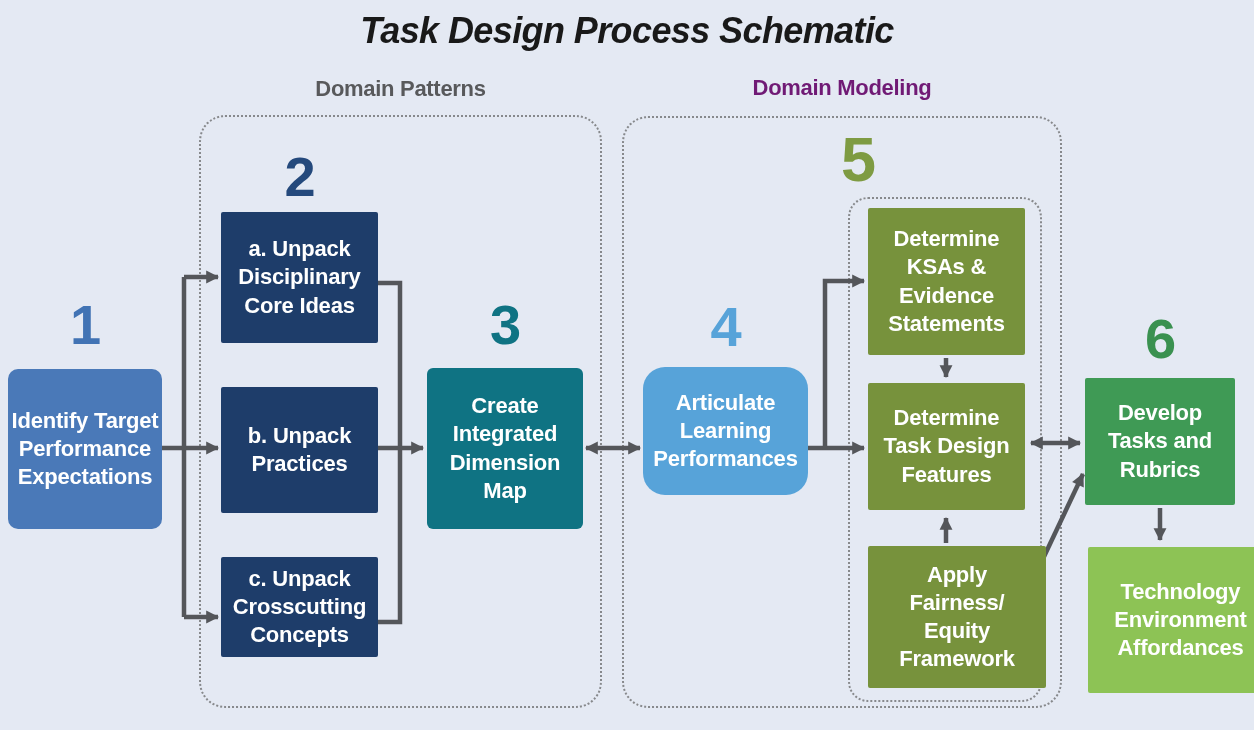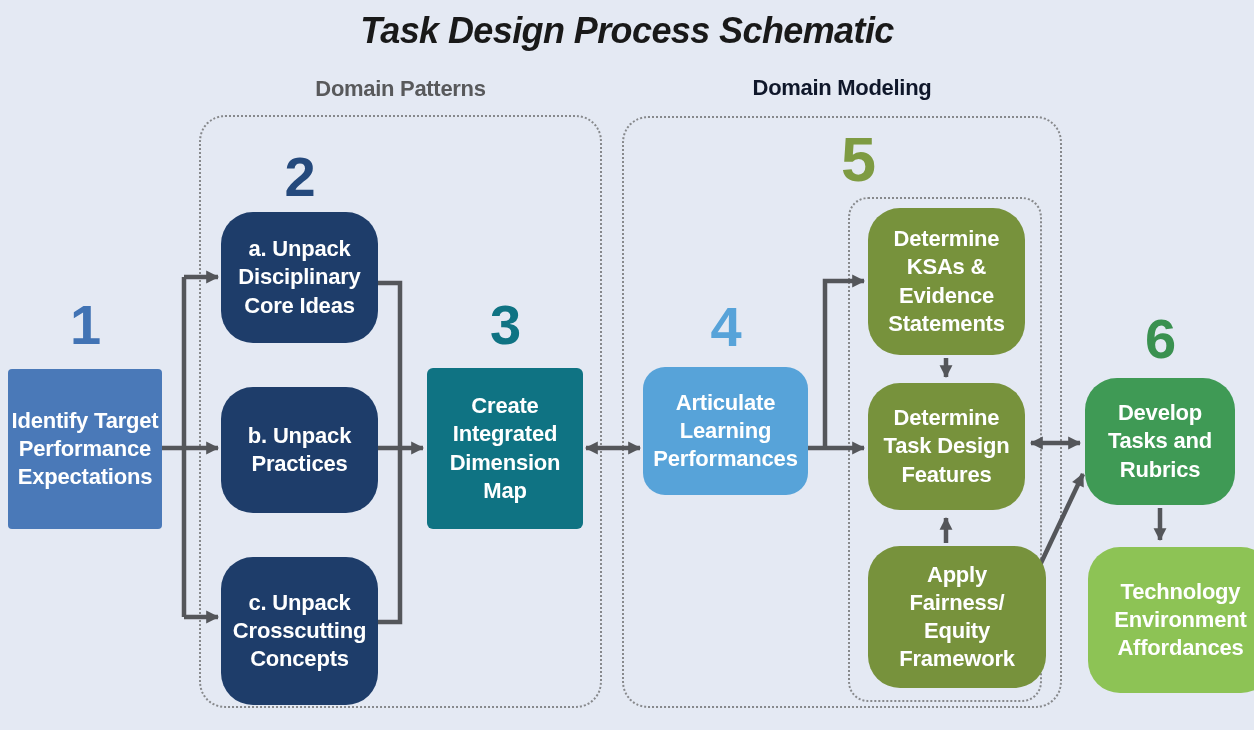--- a/index.html
+++ b/index.html
@@ -4,40 +4,40 @@
 <style>
   * { margin:0; padding:0; box-sizing:border-box; }
   html,body { background:#e4e9f3; }
   body { font-family:"Liberation Sans", sans-serif; }
   .canvas { position:relative; width:1254px; height:730px; overflow:hidden; background:#e4e9f3; }
   .title { position:absolute; top:10px; left:0; width:100%; text-align:center;
            font-size:36px; font-weight:bold; color:#191919; letter-spacing:-0.6px;font-style:italic; }
   .seclabel { position:absolute; font-weight:bold; font-size:22px; text-align:center;
               letter-spacing:-0.3px; }
   .dotted { position:absolute; border:2.5px dotted #87898c; border-radius:26px; }
-  .box { position:absolute; border-radius:32px; color:#fff; font-weight:bold;
+  .box { position:absolute; border-radius:2px; color:#fff; font-weight:bold;
          display:flex; align-items:center; justify-content:center; text-align:center;
          white-space:pre-line; font-size:22px; line-height:1.28; letter-spacing:-0.2px; }
   .num { position:absolute; font-weight:bold; font-size:56px; line-height:1;
          text-align:center; letter-spacing:-1px; }
   .p5group { position:absolute; left:841px; top:128px; display:flex; align-items:flex-start; }
   .p5num { font-size:63px; font-weight:bold; line-height:1; letter-spacing:-1px; }
   .p5label { font-size:21.5px; font-weight:bold; line-height:1.04; margin-left:9px; margin-top:12px;
              white-space:pre-line; letter-spacing:-0.3px; text-align:left; }
   svg.connectors { position:absolute; left:0; top:0; pointer-events:none; }
 </style>
 </head>
 <body>
 
 <div class="canvas">
 
   <div class="title" style="color: rgb(25, 25, 25);">Task Design Process Schematic</div>
 
   <div class="seclabel" style="left: 199px; top: 76px; width: 403px; color: rgb(88, 89, 91);">Domain Patterns</div>
-  <div class="seclabel" style="left: 622px; top: 75px; width: 440px; color: #0f172a;">Domain Modeling</div>
+  <div class="seclabel" style="left: 622px; top: 75px; width: 440px; color: #701a75;">Domain Modeling</div>
 
   <div class="dotted" style="left: 199px; top: 115px; width: 403px; height: 593px; border-color: rgb(135, 137, 140);"></div>
   <div class="dotted" style="left: 622px; top: 116px; width: 440px; height: 592px; border-color: rgb(135, 137, 140);"></div>
   <div class="dotted" style="left: 848px; top: 197px; width: 194px; height: 505px; border-radius: 20px; border-color: rgb(135, 137, 140);"></div>
 
   <svg class="connectors" width="1254" height="730" viewBox="0 0 1254 730" style="color: rgb(84, 86, 90);">
     <defs>
       <marker id="ah" viewBox="0 0 14 14" refX="12" refY="7" markerWidth="15" markerHeight="15" markerUnits="userSpaceOnUse" orient="auto-start-reverse">
         <path d="M1,1 L13,7 L1,13 z" fill="currentColor" stroke="none"></path>
       </marker>
@@ -55,31 +55,31 @@
       <path d="M825,450 V281 H864" marker-end="url(#ah)"></path>
       <path d="M946,358 V377" marker-end="url(#ah)"></path>
       <path d="M946,543 V518" marker-end="url(#ah)"></path>
       <path d="M1031,443 H1080" marker-start="url(#ah)" marker-end="url(#ah)"></path>
       <path d="M1024,599 L1083,474" marker-end="url(#ah)"></path>
       <path d="M1160,508 V540" marker-end="url(#ah)"></path>
     </g>
   </svg>
 
   <div class="num" style="left: 8px; top: 297px; width: 154px; color: rgb(65, 115, 180);">1</div>
-  <div class="box" style="left: 8px; top: 369px; width: 154px; height: 160px; border-radius: 4px; background-color: rgb(74, 121, 184);">Identify Target
+  <div class="box" style="left: 8px; top: 369px; width: 154px; height: 160px; border-radius: 10px; background-color: rgb(74, 121, 184);">Identify Target
 Performance
 Expectations</div>
 
   <div class="num" style="left: 221px; top: 149px; width: 157px; color: rgb(36, 73, 124);">2</div>
   <div class="box" style="left: 221px; top: 212px; width: 157px; height: 131px; background-color: rgb(30, 61, 106);">a. Unpack
 Disciplinary
 Core Ideas</div>
   <div class="box" style="left: 221px; top: 387px; width: 157px; height: 126px; background-color: rgb(30, 61, 106);">b. Unpack
 Practices</div>
-  <div class="box" style="left: 221px; top: 557px; width: 157px; height: 148px; background-color: rgb(30, 61, 106);">c. Unpack
+  <div class="box" style="left: 221px; top: 557px; width: 157px; height: 100px; background-color: rgb(30, 61, 106);">c. Unpack
 Crosscutting
 Concepts</div>
 
   <div class="num" style="left: 427px; top: 297px; width: 156px; color: rgb(15, 115, 131);">3</div>
   <div class="box" style="left: 427px; top: 368px; width: 156px; height: 161px; border-radius: 6px; background-color: rgb(15, 115, 131);">Create
 Integrated
 Dimension
 Map</div>
 
   <div class="num" style="left: 643px; top: 299px; width: 165px; color: rgb(87, 163, 217);">4</div>

